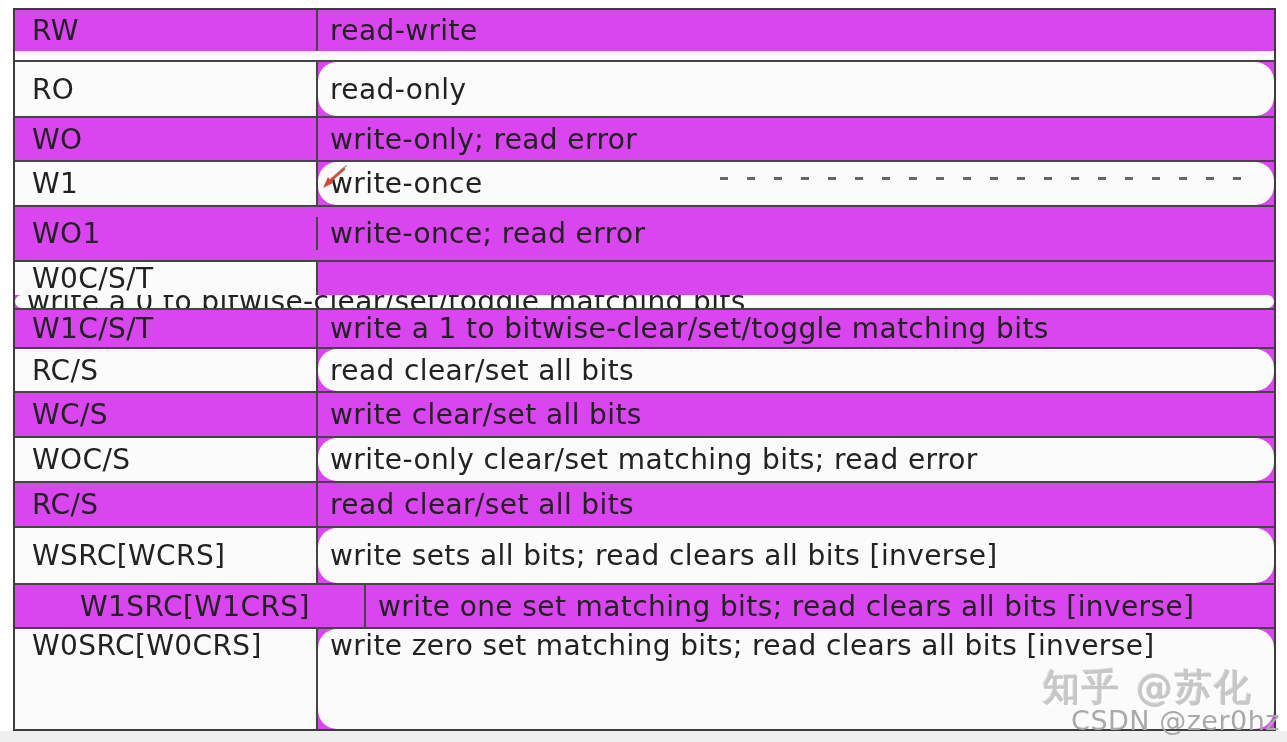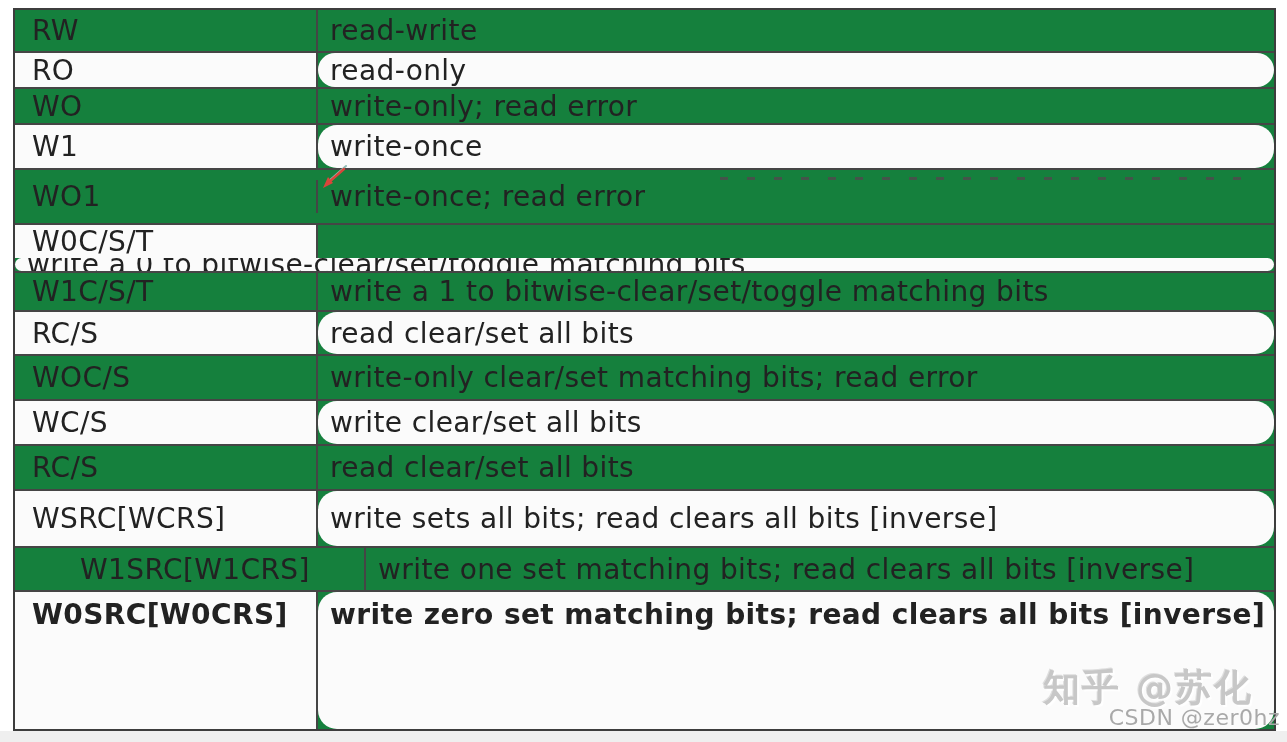--- a/index.html
+++ b/index.html
@@ -29,26 +29,26 @@
     width: 1263px; height: 723px;
     border: 2px solid #3d3d3d;
     background: #fdfdfd;
     display: flex;
     flex-direction: column;
   }
   .row {
     display: flex;
     flex-direction: row;
     width: 100%;
-    background: #15803d;
+    background: #d946ef;
   }
   .row + .row { border-top: 2px solid #454545; }
   .row:nth-child(1)  { height: 41px; }
-  .row:nth-child(2)  { height: 36px; }
-  .row:nth-child(3)  { height: 36px; }
+  .row:nth-child(2)  { height: 56px; margin-top: 9px; }
+  .row:nth-child(3)  { height: 44px; }
   .row:nth-child(4)  { height: 45px; }
   .row:nth-child(5)  { height: 55px; align-items: center; }
   .row:nth-child(6)  { height: 48px; flex-direction: column; }
   .row:nth-child(7)  { height: 39px; }
   .row:nth-child(8)  { height: 44px; }
   .row:nth-child(9)  { height: 45px; }
   .row:nth-child(10) { height: 45px; }
   .row:nth-child(11) { height: 45px; }
   .row:nth-child(12) { height: 57px; }
   .row:nth-child(13) { height: 44px; padding-left: 48px; }
@@ -68,21 +68,21 @@
     flex: none;
     border-right: 2px solid #454545;
     padding-left: 17px;
   }
   .cell.desc {
     flex: 1;
     padding-left: 12px;
     position: relative;
     border-radius: 19px;
   }
-  .row:nth-child(14) .cell { align-items: flex-start; padding-top: 6px; font-weight: bold; }
+  .row:nth-child(14) .cell { align-items: flex-start; padding-top: 0; }
   .dash-artifact {
     position: absolute;
     left: 720px; top: 177px;
     width: 534px; height: 3px;
     background: repeating-linear-gradient(90deg,
       #4c4c4c 0px, #4c4c4c 8px,
       transparent 8px, transparent 27px);
     opacity: 0.85;
   }
   .cursor-arrow {
@@ -96,21 +96,21 @@
     font-size: 37px;
     font-weight: bold;
     color: #c7c7c7;
     letter-spacing: 2px;
     text-shadow: 2px 2px 1px rgba(255,255,255,0.95), -1px -1px 0 rgba(170,170,170,0.35);
     white-space: nowrap;
   }
   .wm-csdn {
     position: absolute;
     right: 7px; top: 705px;
-    font-size: 22px;
+    font-size: 27px;
     color: #a9a9a9;
     letter-spacing: 0.5px;
     white-space: nowrap;
   }
 </style>
 </head>
 <body>
 
 <div class="stage">
 
@@ -151,27 +151,27 @@
     <div class="cell abbr">W1C/S/T</div>
     <div class="cell desc">write a 1 to bitwise-clear/set/toggle matching bits</div>
   </div>
 
   <div class="row">
     <div class="cell abbr">RC/S</div>
     <div class="cell desc">read clear/set all bits</div>
   </div>
 
   <div class="row">
+    <div class="cell abbr">WC/S</div>
+    <div class="cell desc">write clear/set all bits</div>
+  </div>
+
+  <div class="row">
     <div class="cell abbr">WOC/S</div>
     <div class="cell desc">write-only clear/set matching bits; read error</div>
-  </div>
-
-  <div class="row">
-    <div class="cell abbr">WC/S</div>
-    <div class="cell desc">write clear/set all bits</div>
   </div>
 
   <div class="row">
     <div class="cell abbr">RC/S</div>
     <div class="cell desc">read clear/set all bits</div>
   </div>
 
   <div class="row">
     <div class="cell abbr">WSRC[WCRS]</div>
     <div class="cell desc">write sets all bits; read clears all bits [inverse]</div>

